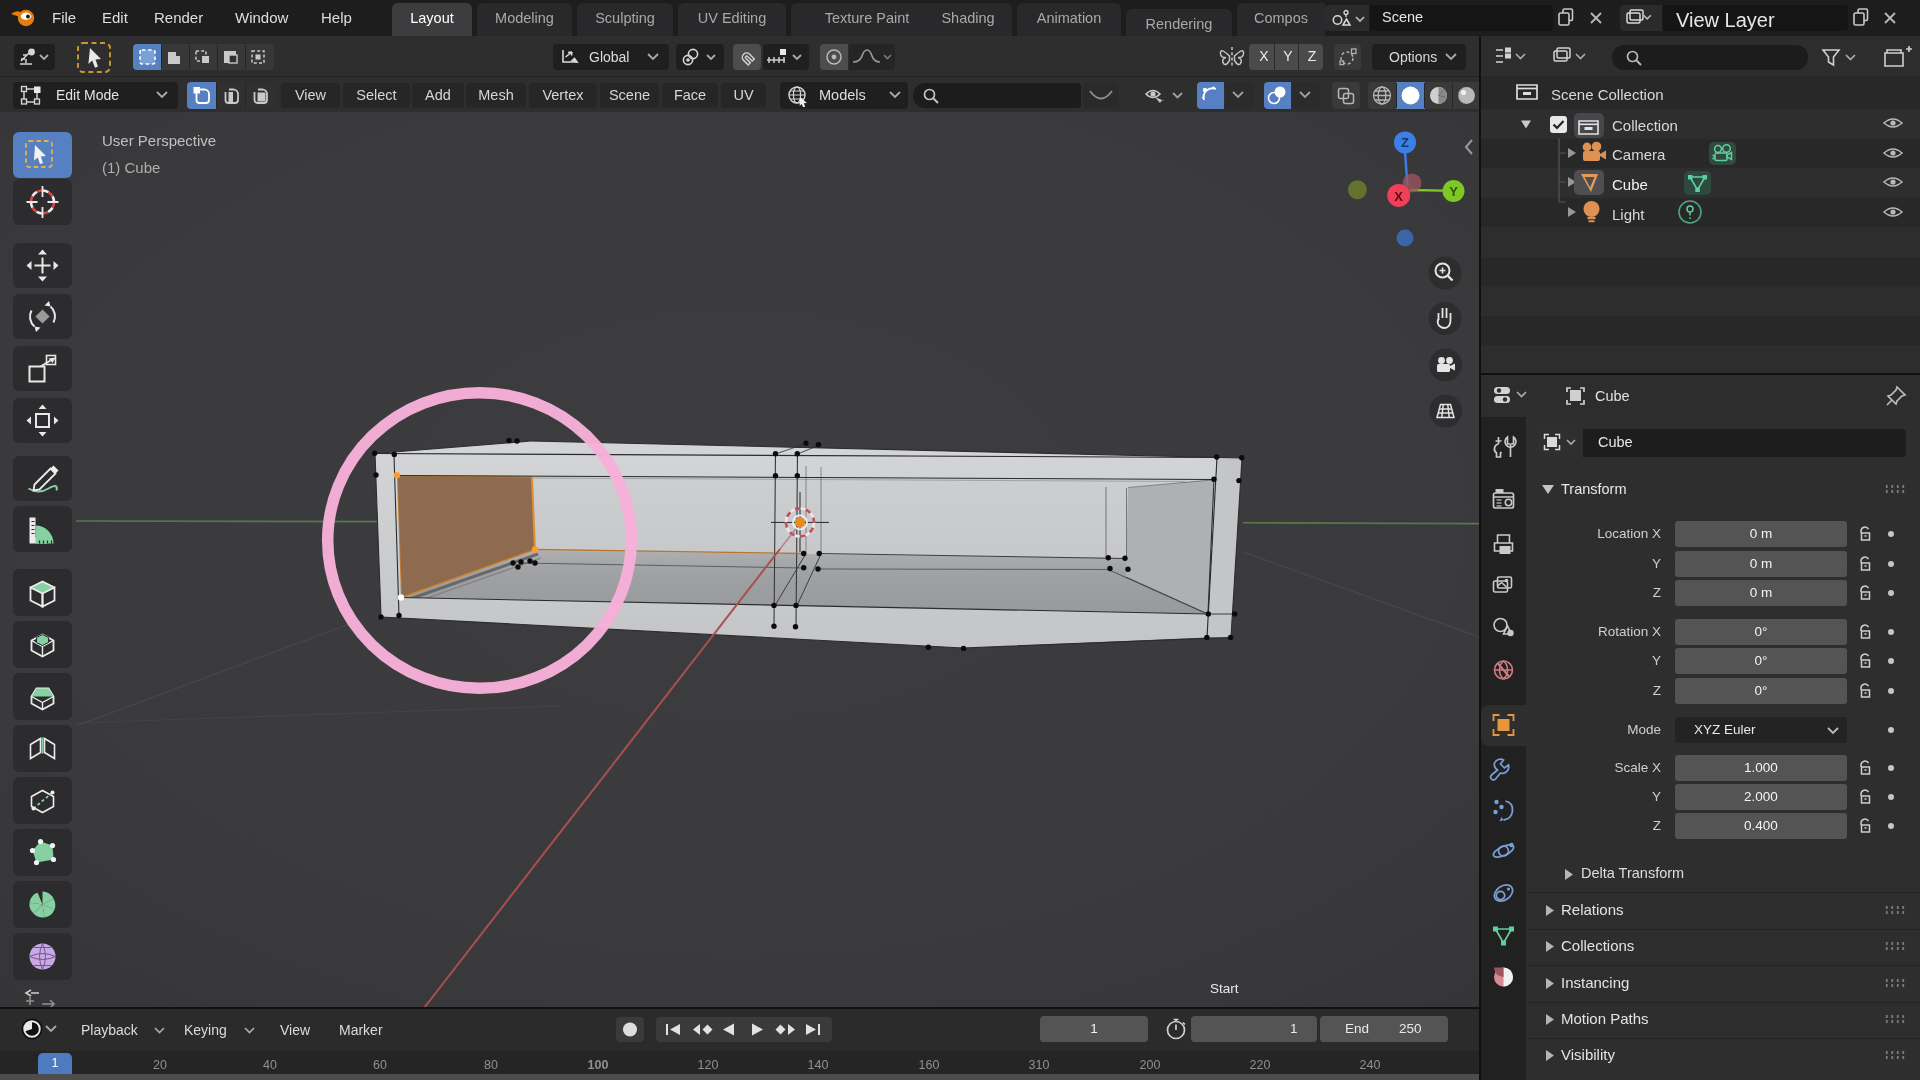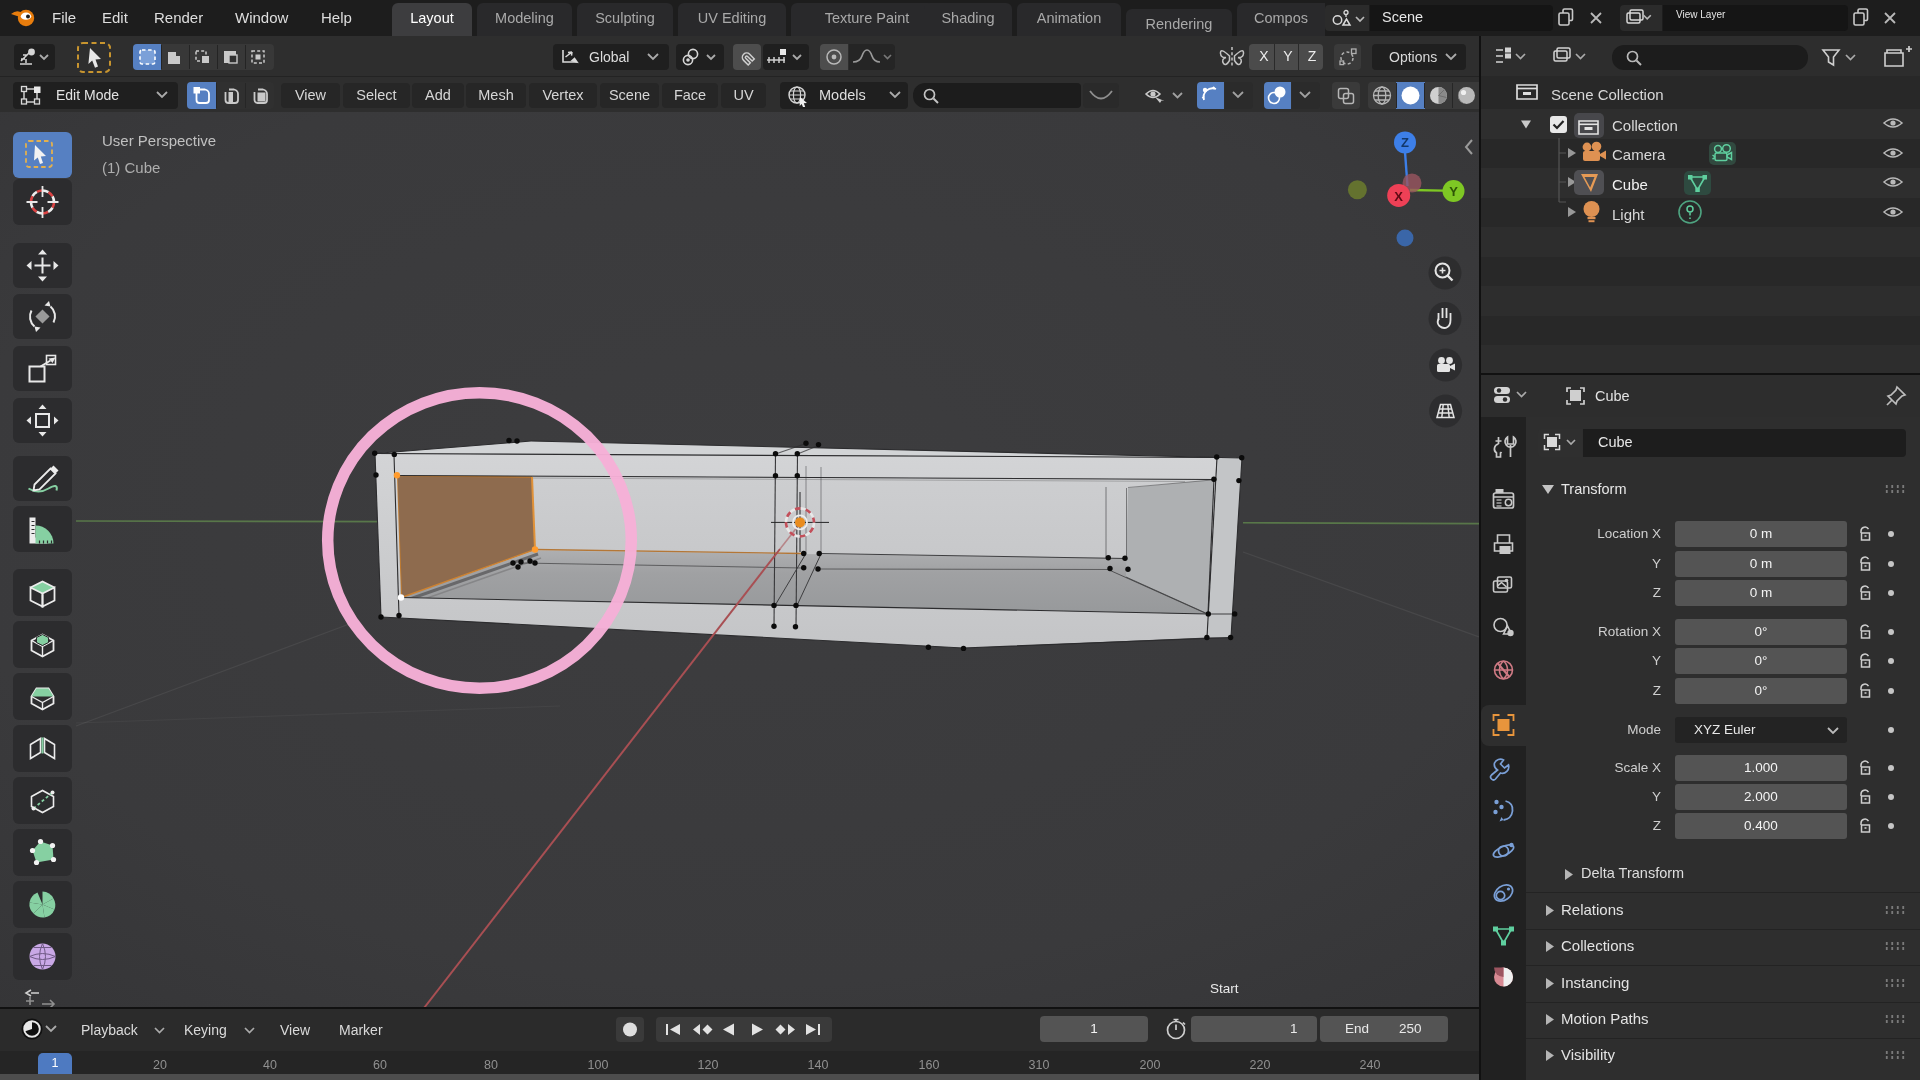--- a/index.html
+++ b/index.html
@@ -68,21 +68,21 @@
     <path d="M3 3 L13 13 M13 3 L3 13" stroke="#b9b9b9" stroke-width="1.8"></path>
   </svg>
 
   <div class="abs" style="left:1620px;top:5px;width:42px;height:26px;background:#2b2b2b;border-radius:4px 0 0 4px;"></div>
   <div class="abs" style="left:1663px;top:5px;width:185px;height:26px;background:#151515;border-radius:0 4px 4px 0;"></div>
   <svg class="abs" style="left:1625px;top:8px" width="34" height="20" viewBox="0 0 34 20">
     <rect x="2" y="5" width="13" height="10" rx="1.5" fill="none" stroke="#d9d9d9" stroke-width="1.5"></rect>
     <rect x="5" y="2" width="13" height="10" rx="1.5" fill="none" stroke="#d9d9d9" stroke-width="1.5"></rect>
     <path d="M24 8 l4 4 l4 -4" fill="none" stroke="#b9b9b9" stroke-width="1.8" transform="translate(-3,0) scale(0.9)"></path>
   </svg>
-  <div class="txt" style="left:1676px;top:9px;font-size:10px;color:#e6e6e6">View Layer</div>
+  <div class="txt" style="left:1676px;top:9px;font-size:20px;color:#e6e6e6">View Layer</div>
   <svg class="abs" style="left:1851px;top:8px" width="26" height="20" viewBox="0 0 26 20">
     <rect x="3" y="5" width="10" height="12" rx="1.5" fill="none" stroke="#c9c9c9" stroke-width="1.6"></rect>
     <path d="M7 5 V2.5 a1.5 1.5 0 0 1 1.5 -1.5 H15 a1.5 1.5 0 0 1 1.5 1.5 V11 a1.5 1.5 0 0 1 -1.5 1.5 H13" fill="none" stroke="#c9c9c9" stroke-width="1.6"></path>
   </svg>
   <svg class="abs" style="left:1882px;top:10px" width="16" height="16" viewBox="0 0 16 16">
     <path d="M3 3 L13 13 M13 3 L3 13" stroke="#b9b9b9" stroke-width="1.8"></path>
   </svg>
 
   <div class="abs" id="row2" style="left:0;top:36px;width:1479px;height:41px;background:#2e2e2e;border-bottom:1px solid #232323;"></div>
 
@@ -679,21 +679,21 @@
   <div class="txt" style="left:1345px;top:1021px;font-size:13.5px;color:#eaeaea">End</div>
   <div class="txt" style="left:1399px;top:1021px;font-size:13.5px;color:#eaeaea">250</div>
 
   <div class="abs" style="left:38px;top:1053px;width:34px;height:21px;background:#4e7ac1;border-radius:5px 5px 0 0;color:#fff;font-size:12.5px;text-align:center;line-height:20px;">1</div>
   <div id="ruler"></div>
 
   <div class="txt rn" style="left:142px;">20</div>
   <div class="txt rn" style="left:252px;">40</div>
   <div class="txt rn" style="left:362px;">60</div>
   <div class="txt rn" style="left:473px;">80</div>
-  <div class="txt rn" style="left:580px;">100</div>
+  <div class="txt rn" style="left:580px;font-weight:bold;">100</div>
   <div class="txt rn" style="left:690px;">120</div>
   <div class="txt rn" style="left:800px;">140</div>
   <div class="txt rn" style="left:911px;">160</div>
   <div class="txt rn" style="left:1021px;">310</div>
   <div class="txt rn" style="left:1132px;">200</div>
   <div class="txt rn" style="left:1242px;">220</div>
   <div class="txt rn" style="left:1352px;">240</div>
 
   <div class="abs" id="outliner" style="left:1481px;top:36px;width:439px;height:337px;background:#282828;"></div>
   <div class="abs" style="left:1481px;top:36px;width:439px;height:40px;background:#2d2d2d;"></div>

